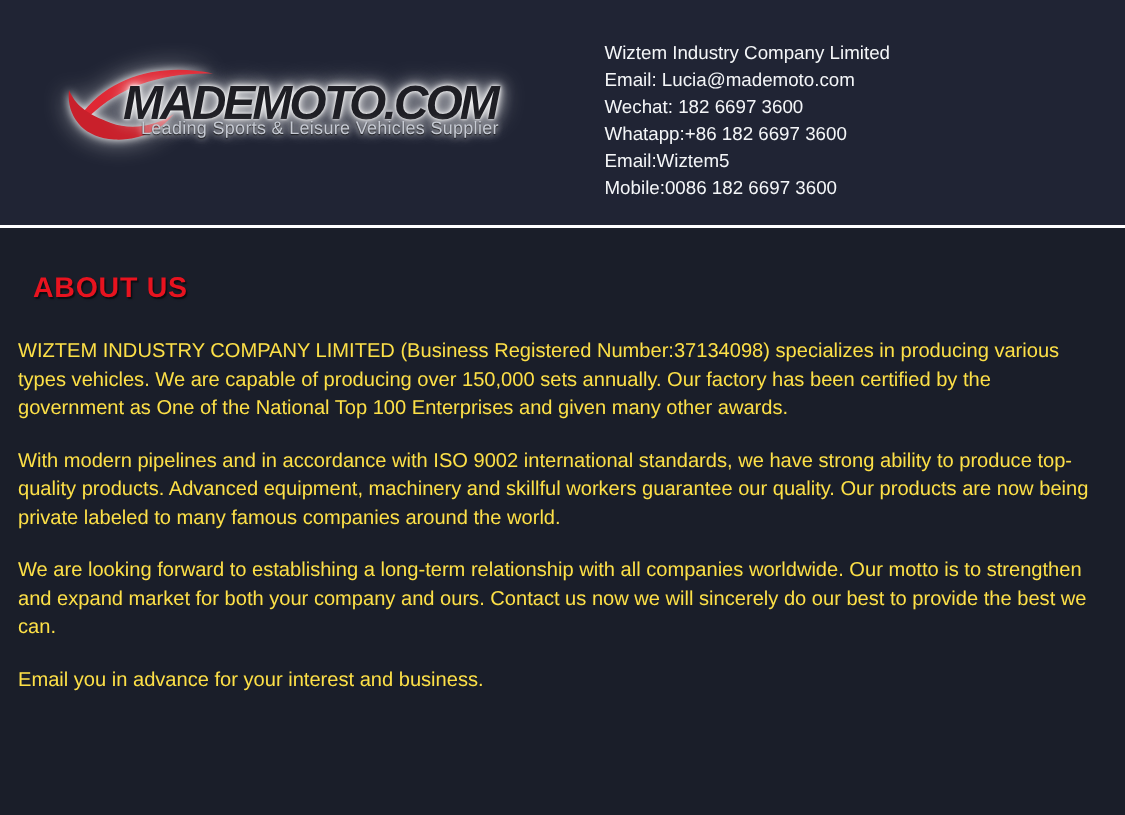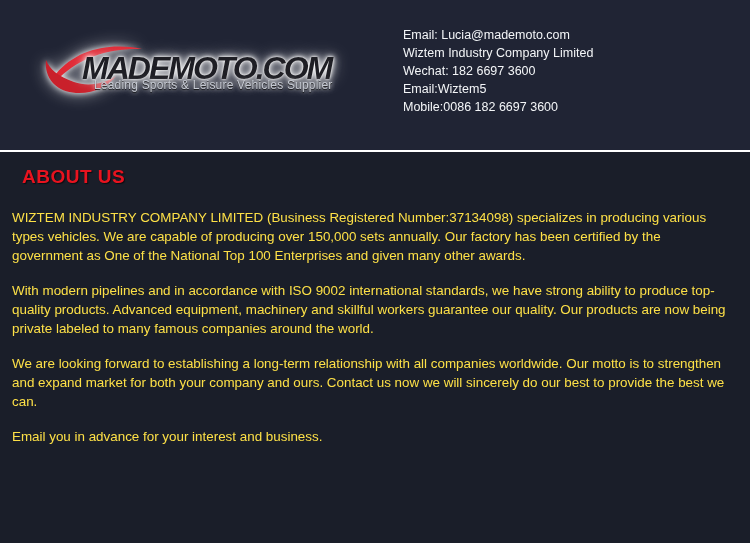--- a/index.html
+++ b/index.html
@@ -66,21 +66,21 @@
   .contact {
     position: absolute; left: 403px; top: 26px;
     color: #f4f6f8;
     font-size: 12.5px;
     line-height: 18px;
   }
   .contact div { white-space: nowrap; }
 
   
   .about {
-    position: absolute; top: 140px; left: 0;
+    position: absolute; top: 156px; left: 0;
     width: 750px;
   }
   .about-heading {
     margin: 26px 0 0 22px;
     font-size: 19px;
     font-weight: bold;
     letter-spacing: 0.5px;
     color: #e8131f;
     text-shadow: 1px 1px 1px rgba(0,0,0,0.6);
   }
@@ -104,23 +104,24 @@
 
         <path d="M14,34 C 34,10 66,2 100,9 C 66,8 38,18 18,37 Z" fill="#e02834"></path>
 
         <path d="M4,20 C 2,38 14,52 34,53 C 52,54 66,46 74,36 C 62,44 46,47 32,42 C 16,36 8,30 4,20 Z" fill="#c9202b"></path>
       </svg>
       <div class="logo-title">MADEMOTO.COM</div>
       <div class="logo-tagline">Leading Sports &amp; Leisure Vehicles Supplier</div>
     </div>
 
     <div class="contact">
+      <div>Wiztem Industry Company Limited</div>
       <div>Email: Lucia@mademoto.com</div>
-      <div>Wiztem Industry Company Limited</div>
       <div>Wechat: 182 6697 3600</div>
+      <div>Whatapp:+86 182 6697 3600</div>
       <div>Email:Wiztem5</div>
       <div>Mobile:0086 182 6697 3600</div>
     </div>
 
   </div>
 
   <div class="header-divider"></div>
 
   <div class="about">
     <h1 class="about-heading">ABOUT US</h1>

